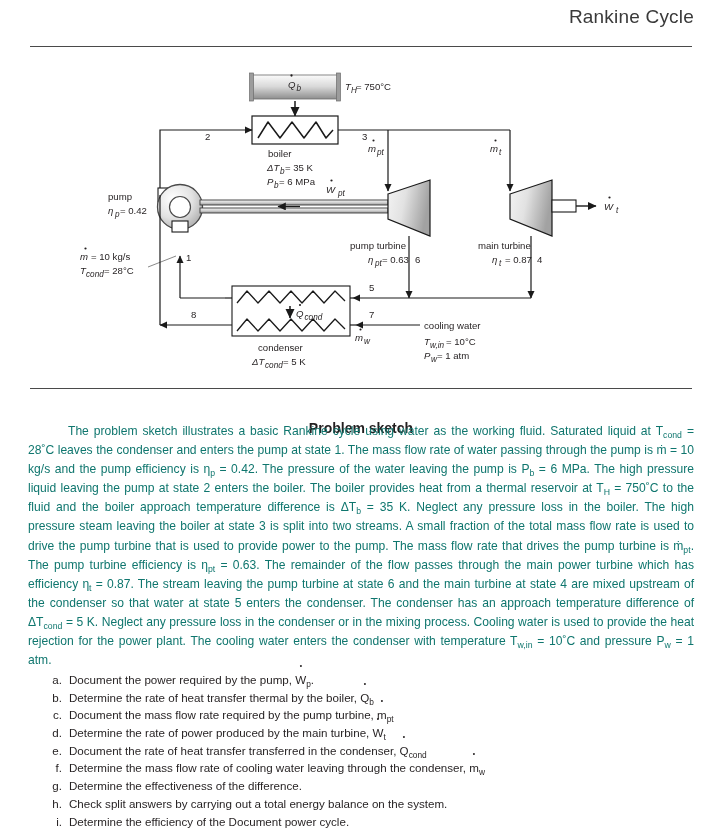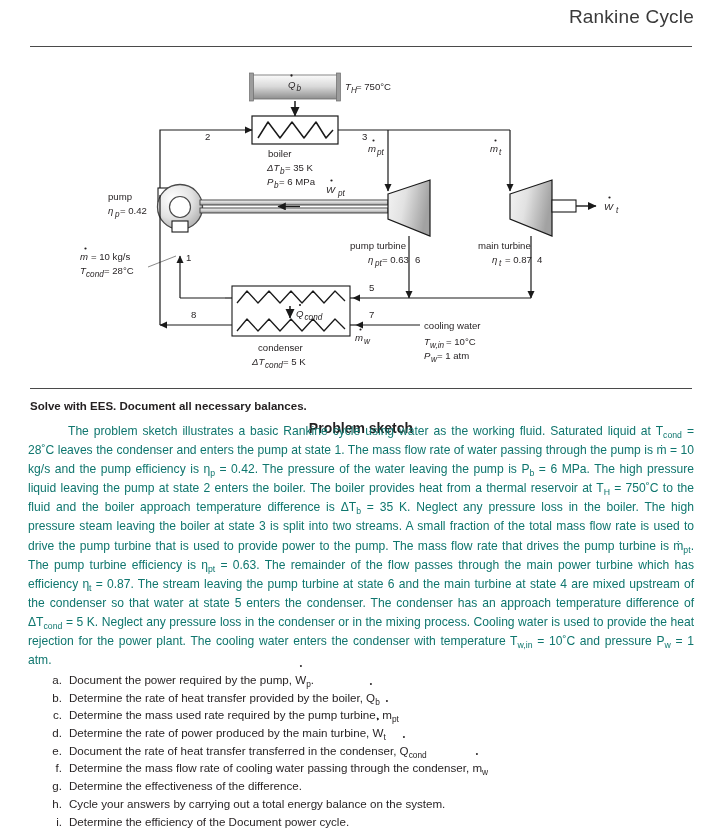--- a/index.html
+++ b/index.html
@@ -309,58 +309,57 @@
       
       <line x1="356" y1="265" x2="350" y2="265" stroke="#1a1a1a" stroke-width="1.2"></line>
       <line x1="225" y1="238" x2="232" y2="238" stroke="#1a1a1a" stroke-width="1.2"></line>
       <line x1="225" y1="238" x2="225" y2="238" stroke="#1a1a1a" stroke-width="1.2"></line>
     </svg>
     <div class="fig-caption">Problem sketch</div>
   </div>
 
   <div class="rule rule-mid"></div>
 
-  <div class="solve-line">Solve with EES. Document all necessary balances.</div>
 
   <div class="para">
     <span class="indent"></span><span>The problem sketch illustrates a basic Rankine cycle using water as the working fluid. Saturated liquid at T</span><sub>cond</sub><span> = 28˚C leaves the condenser and enters the pump at state 1. The mass flow rate of water passing through the pump is ṁ = 10 kg/s and the pump efficiency is η</span><sub>p</sub><span> = 0.42. The pressure of the water leaving the pump is P</span><sub>b</sub><span> = 6 MPa. The high pressure liquid leaving the pump at state 2 enters the boiler. The boiler provides heat from a thermal reservoir at T</span><sub>H</sub><span> = 750˚C to the fluid and the boiler approach temperature difference is ΔT</span><sub>b</sub><span> = 35 K. Neglect any pressure loss in the boiler. The high pressure steam leaving the boiler at state 3 is split into two streams. A small fraction of the total mass flow rate is used to drive the pump turbine that is used to provide power to the pump. The mass flow rate that drives the pump turbine is ṁ</span><sub>pt</sub><span>. The pump turbine efficiency is η</span><sub>pt</sub><span> = 0.63. The remainder of the flow passes through the main power turbine which has efficiency η</span><sub>t</sub><span> = 0.87. The stream leaving the pump turbine at state 6 and the main turbine at state 4 are mixed upstream of the condenser so that water at state 5 enters the condenser. The condenser has an approach temperature difference of ΔT</span><sub>cond</sub><span> = 5 K. Neglect any pressure loss in the condenser or in the mixing process. Cooling water is used to provide the heat rejection for the power plant. The cooling water enters the condenser with temperature T</span><sub>w,in</sub><span> = 10˚C and pressure P</span><sub>w</sub><span> = 1 atm.</span>
   </div>
 
   <div class="qlist" id="qlist">
       <div class="qrow">
         <div class="qlabel">a.</div>
         <div class="qtext"><span>Document the power required by the pump, </span><span class="dotvar"><span class="dot"></span><span>W</span></span><sub>p</sub><span>.</span></div>
       </div>
       <div class="qrow">
         <div class="qlabel">b.</div>
-        <div class="qtext"><span>Determine the rate of heat transfer provided by the boiler, </span><span class="dotvar"><span class="dot"></span><span>Q</span></span><sub>b</sub></div>
+        <div class="qtext"><span>Determine the rate of heat transfer thermal by the boiler, </span><span class="dotvar"><span class="dot"></span><span>Q</span></span><sub>b</sub></div>
       </div>
       <div class="qrow">
         <div class="qlabel">c.</div>
-        <div class="qtext"><span>Determine the mass used rate required by the pump turbine, </span><span class="dotvar"><span class="dot"></span><span>m</span></span><sub>pt</sub></div>
+        <div class="qtext"><span>Document the mass flow rate required by the pump turbine, </span><span class="dotvar"><span class="dot"></span><span>m</span></span><sub>pt</sub></div>
       </div>
       <div class="qrow">
         <div class="qlabel">d.</div>
         <div class="qtext"><span>Determine the rate of power produced by the main turbine, </span><span class="dotvar"><span class="dot"></span><span>W</span></span><sub>t</sub></div>
       </div>
       <div class="qrow">
         <div class="qlabel">e.</div>
         <div class="qtext"><span>Document the rate of heat transfer transferred in the condenser, </span><span class="dotvar"><span class="dot"></span><span>Q</span></span><sub>cond</sub></div>
       </div>
       <div class="qrow">
         <div class="qlabel">f.</div>
-        <div class="qtext"><span>Determine the mass flow rate of cooling water passing through the condenser, </span><span class="dotvar"><span class="dot"></span><span>m</span></span><sub>w</sub></div>
+        <div class="qtext"><span>Determine the mass flow rate of cooling water leaving through the condenser, </span><span class="dotvar"><span class="dot"></span><span>m</span></span><sub>w</sub></div>
       </div>
       <div class="qrow">
         <div class="qlabel">g.</div>
         <div class="qtext"><span>Determine the effectiveness of the difference.</span></div>
       </div>
       <div class="qrow">
         <div class="qlabel">h.</div>
-        <div class="qtext"><span>Cycle your answers by carrying out a total energy balance on the system.</span></div>
+        <div class="qtext"><span>Check split answers by carrying out a total energy balance on the system.</span></div>
       </div>
       <div class="qrow">
         <div class="qlabel">i.</div>
         <div class="qtext"><span>Determine the efficiency of the Document power cycle.</span></div>
       </div>
     </div>
 
 </div>
 
 </body></html>

